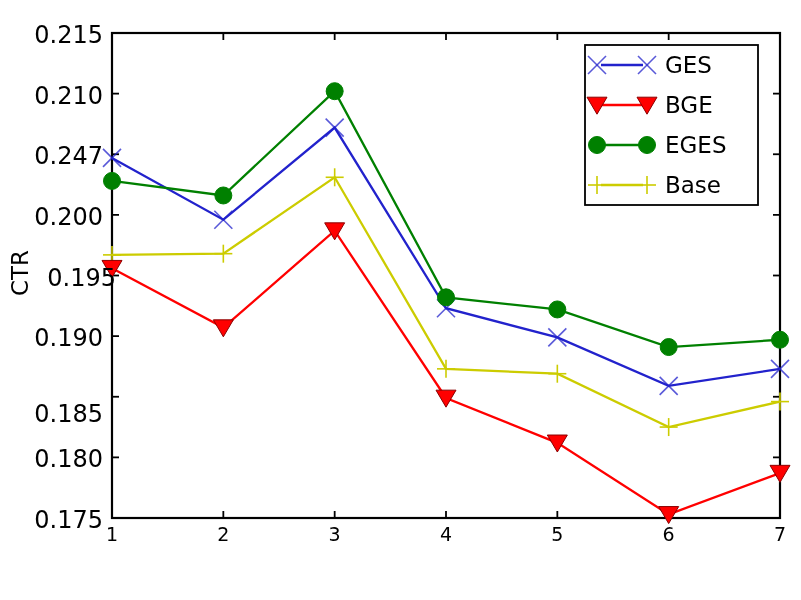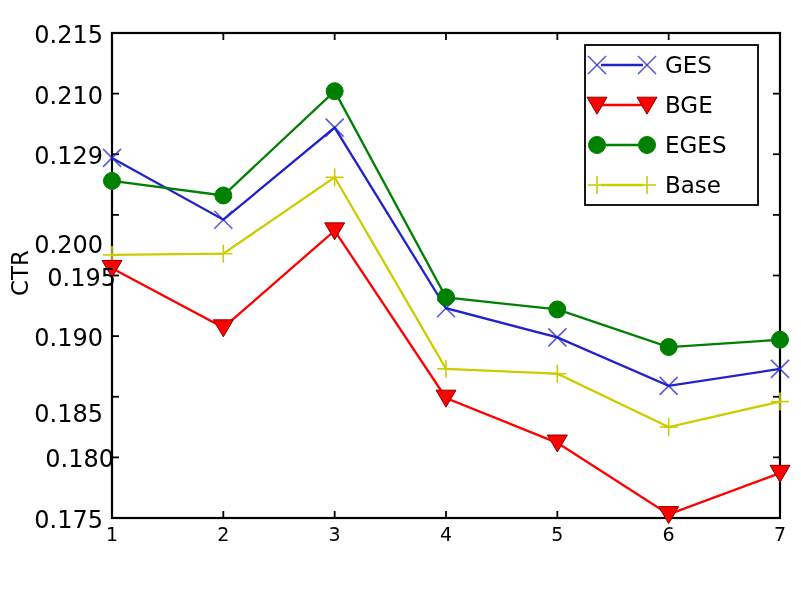--- a/index.html
+++ b/index.html
@@ -178,26 +178,26 @@
         <line x1="638" y1="185" x2="656" y2="185" stroke="#cccc00" stroke-width="1.6"></line>
         <line x1="647" y1="176" x2="647" y2="194" stroke="#cccc00" stroke-width="1.6"></line>
         <text x="665" y="186" class="legend-text">Base</text>
       </g>
     </svg>
 
   <div class="axis-label" id="ylabel">CTR</div>
 
   <div id="ytick-labels">
       <div class="tick-label-y" style="left: 0px; width: 103px; top: 506px; padding-right: 7px;">0.175</div>
-      <div class="tick-label-y" style="left: 0px; width: 103px; top: 445.375px; padding-right: 7px; margin-left: 11px;">0.180</div>
+      <div class="tick-label-y" style="left: 0px; width: 103px; top: 445.375px; padding-right: 7px;">0.180</div>
       <div class="tick-label-y" style="left: 0px; width: 103px; top: 384.75px; padding-right: 7px; margin-top: 15px;">0.185</div>
       <div class="tick-label-y" style="left: 0px; width: 103px; top: 324.125px; padding-right: 7px;">0.190</div>
       <div class="tick-label-y" style="left: 0px; width: 103px; top: 263.5px; padding-right: 7px; margin-left: 13px;">0.195</div>
-      <div class="tick-label-y" style="left: 0px; width: 103px; top: 202.875px; padding-right: 7px; margin-top: 28px;">0.200</div>
-      <div class="tick-label-y" style="left: 0px; width: 103px; top: 142.25px; padding-right: 7px;">0.129</div>
+      <div class="tick-label-y" style="left: 0px; width: 103px; top: 202.875px; padding-right: 7px;">0.200</div>
+      <div class="tick-label-y" style="left: 0px; width: 103px; top: 142.25px; padding-right: 7px;">0.247</div>
       <div class="tick-label-y" style="left: 0px; width: 103px; top: 81.625px; ">0.210</div>
       <div class="tick-label-y" style="left: 0px; width: 103px; top: 21px; padding-right: 7px;">0.215</div>
     </div>
   <div id="xtick-labels">
       <div class="tick-label-x" style="left: 87px; width: 50px; top: 523px;">1</div>
       <div class="tick-label-x" style="left: 198.333px; width: 50px; top: 523px;">2</div>
       <div class="tick-label-x" style="left: 309.667px; width: 50px; top: 523px;">3</div>
       <div class="tick-label-x" style="left: 421px; width: 50px; top: 523px;">4</div>
       <div class="tick-label-x" style="left: 532.333px; width: 50px; top: 523px;">5</div>
       <div class="tick-label-x" style="left: 643.667px; width: 50px; top: 523px;">6</div>

